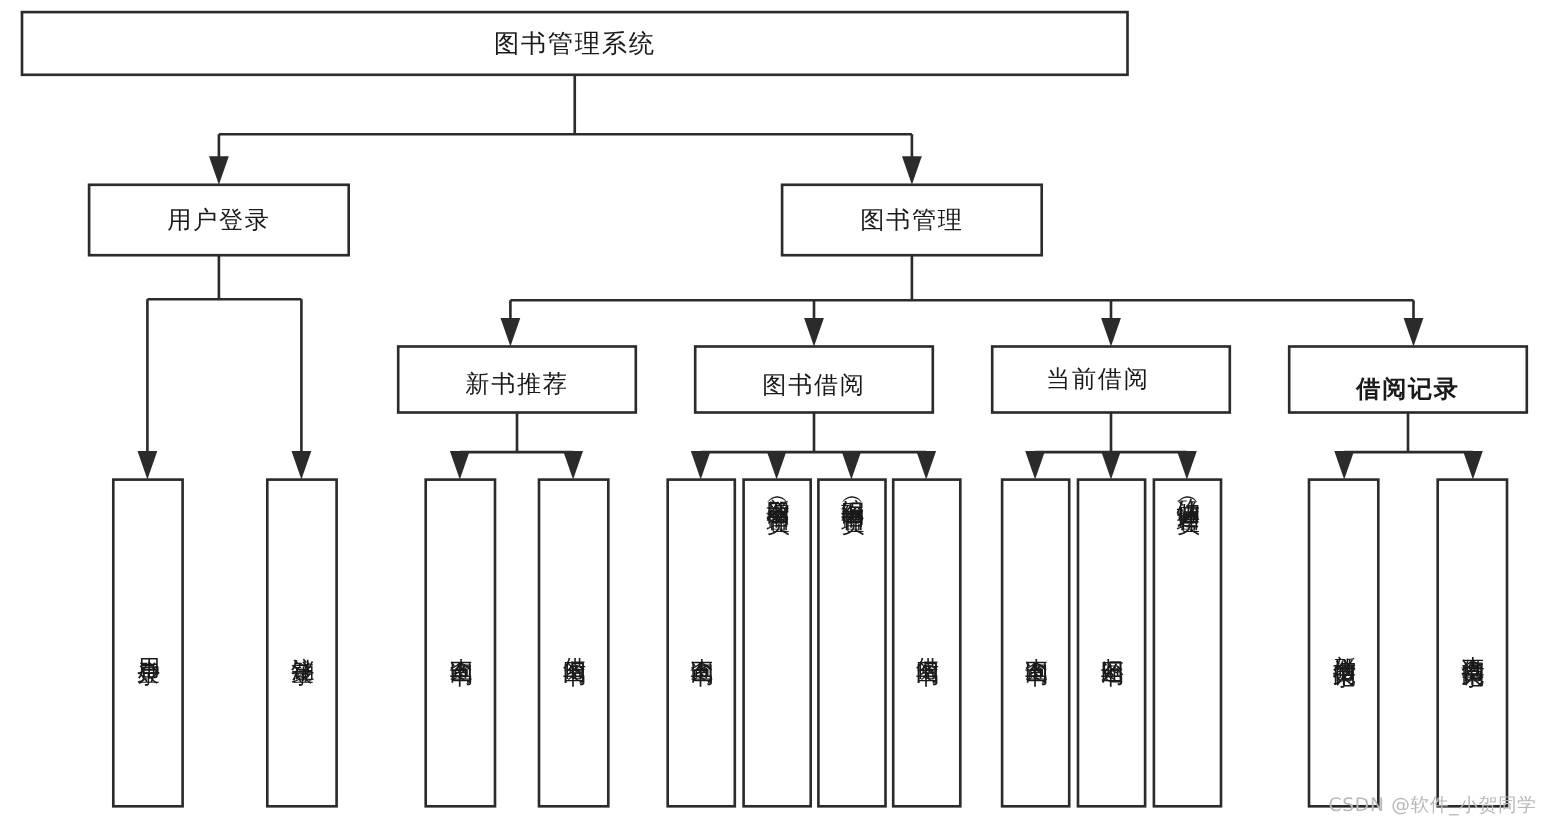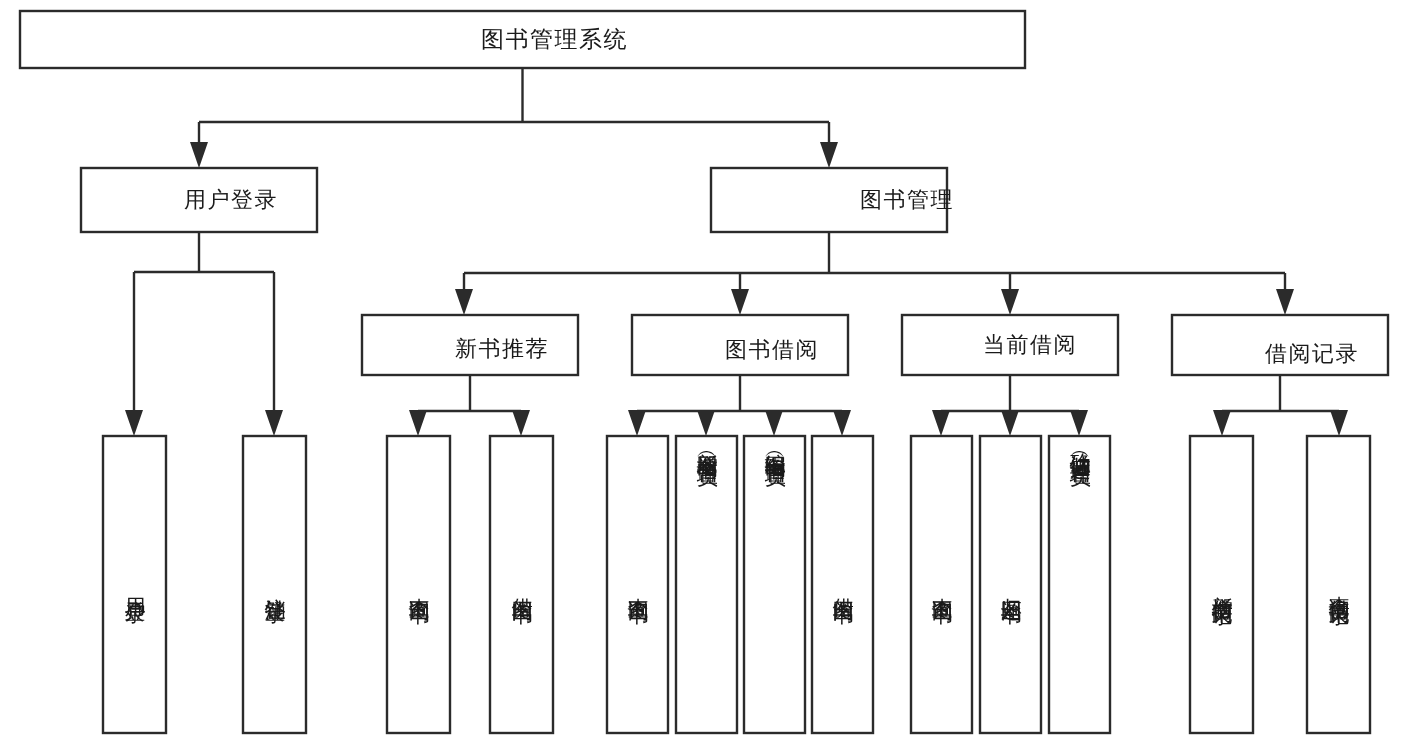--- a/index.html
+++ b/index.html
@@ -59,21 +59,20 @@
     letter-spacing: 2px;
     text-align: center;
     white-space: nowrap;
   }
   .htext-wrap {
     position: absolute;
     display: flex;
     align-items: center;
     justify-content: center;
     pointer-events: none;
-    margin-left: 32px;
   }
   .htext {
     font-family: "DejaVu Sans", "Liberation Sans", sans-serif;
     font-size: 22px;
     color: #1a1a1a;
     letter-spacing: 1.5px;
     white-space: nowrap;
   }
   .htext-root {
     font-size: 23px;
@@ -204,37 +203,37 @@
   </svg>
 
   <div class="htext-wrap" style="left:20px; top:11px; width:1005px; height:57px;">
     <span class="htext htext-root">图书管理系统</span>
   </div>
 
   <div class="htext-wrap" style="left:81px; top:168px; width:236px; height:64px;">
     <span class="htext">用户登录</span>
   </div>
 
-  <div class="htext-wrap" style="left:711px; top:168px; width:236px; height:64px;padding-left:46px;">
+  <div class="htext-wrap" style="left:711px; top:168px; width:236px; height:64px;">
     <span class="htext">图书管理</span>
   </div>
 
   <div class="htext-wrap" style="left:362px; top:315px; width:216px; height:68px;">
     <span class="htext">新书推荐</span>
   </div>
 
   <div class="htext-wrap" style="left:632px; top:315px; width:216px; height:69px;">
     <span class="htext">图书借阅</span>
   </div>
 
   <div class="htext-wrap" style="left:902px; top:315px; width:192px; height:60px;">
     <span class="htext">当前借阅</span>
   </div>
 
-  <div class="htext-wrap" style="left:1172px; top:315px; width:216px; height:78px;">
+  <div class="htext-wrap" style="left:1172px; top:315px; width:216px; height:78px;font-weight:bold;">
     <span class="htext">借阅记录</span>
   </div>
 
   <div class="vtext-wrap" style="left:103px; top:436px; width:63px; height:297px;">
     <span class="vtext">用户登录</span>
   </div>
   <div class="vtext-wrap" style="left:243px; top:436px; width:63px; height:297px;">
     <span class="vtext">注销登录</span>
   </div>
   <div class="vtext-wrap" style="left:387px; top:436px; width:63px; height:297px;">
@@ -264,14 +263,15 @@
   <div class="vtext-wrap" style="left:1049px; top:436px; width:61px; height:297px; align-items:flex-start;">
     <span class="vtext">确认归还（管理员）</span>
   </div>
   <div class="vtext-wrap" style="left:1190px; top:436px; width:63px; height:297px;">
     <span class="vtext">新增借阅记录</span>
   </div>
   <div class="vtext-wrap" style="left:1307px; top:436px; width:63px; height:297px;">
     <span class="vtext">查询借阅记录</span>
   </div>
 
+  <div id="watermark">CSDN @软件_小贺同学</div>
 
 </div>
 
 </body></html>

